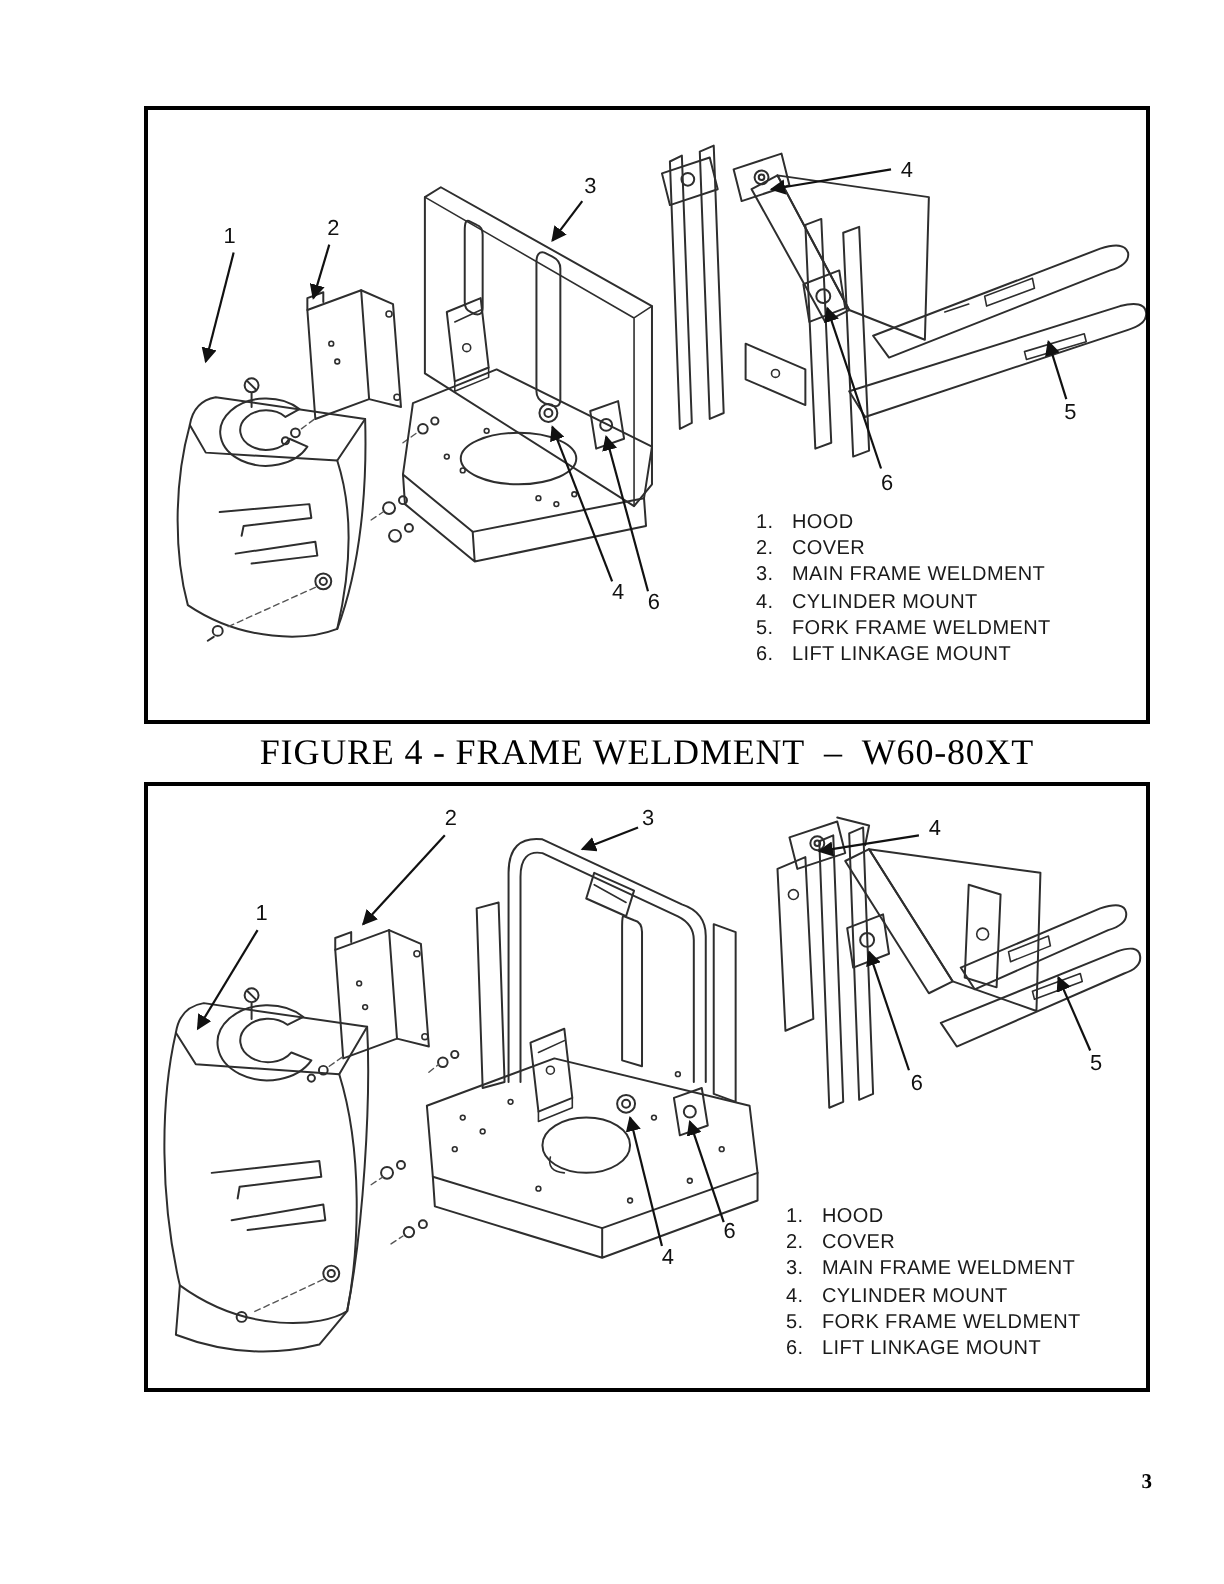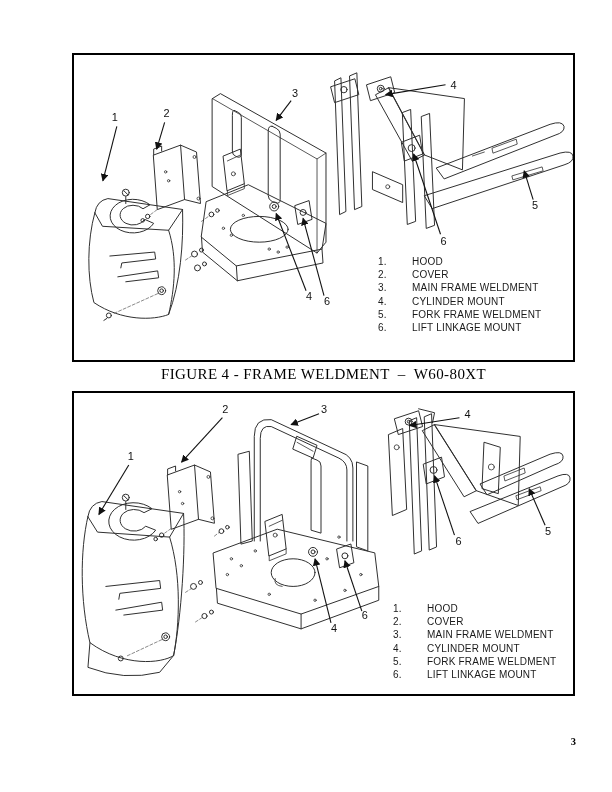--- a/index.html
+++ b/index.html
@@ -21,24 +21,24 @@
   .dash{stroke:#555;stroke-width:0.7;stroke-dasharray:3 2;fill:none;}
   .co{font-family:"Liberation Sans",sans-serif;font-size:11px;fill:#111;text-anchor:middle;stroke:none;}
   .parts-list{
     position:absolute;font-size:10px;line-height:13.2px;letter-spacing:0.2px;
     color:#1a1a1a;white-space:nowrap;
   }
   #fig4-box .parts-list{left:304px;top:200px;}
   #fig5-box .parts-list{left:319px;top:209px;}
   .part-row{display:flex;}
   .pnum{width:15px;text-align:left;}
-  .plabel{padding-left:3px;margin-left:16px;}
+  .plabel{padding-left:3px;}
   .caption{
     position:absolute;left:72px;width:503px;text-align:center;
-    font-family:"Liberation Serif",serif;font-size:15px;letter-spacing:0.4px;
+    font-family:"Liberation Serif",serif;font-size:18px;letter-spacing:0.4px;
     color:#000;white-space:pre;
   }
   #caption4{top:366px;}
   #caption5{top:702px;}
   .page-number{
     position:absolute;left:552px;top:736px;width:24px;text-align:right;
     font-family:"Liberation Serif",serif;font-weight:bold;font-size:10.5px;color:#000;
   }
 </style>
 </head>

